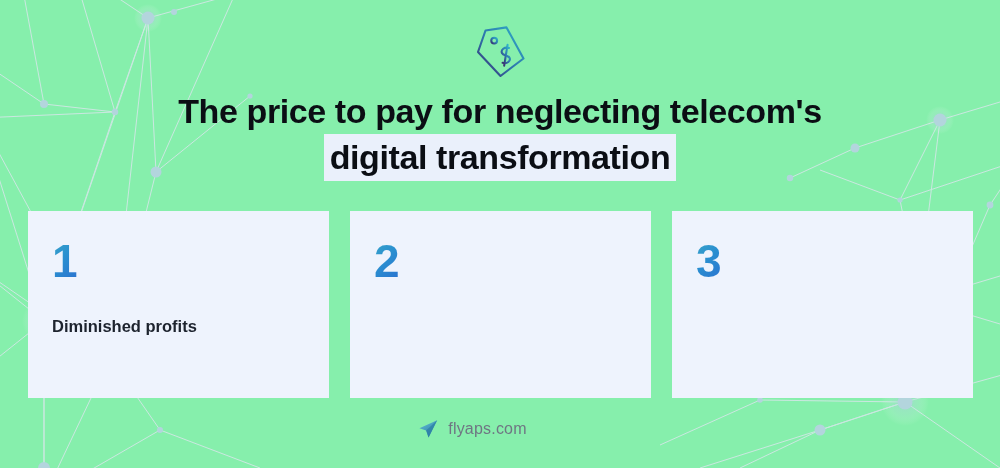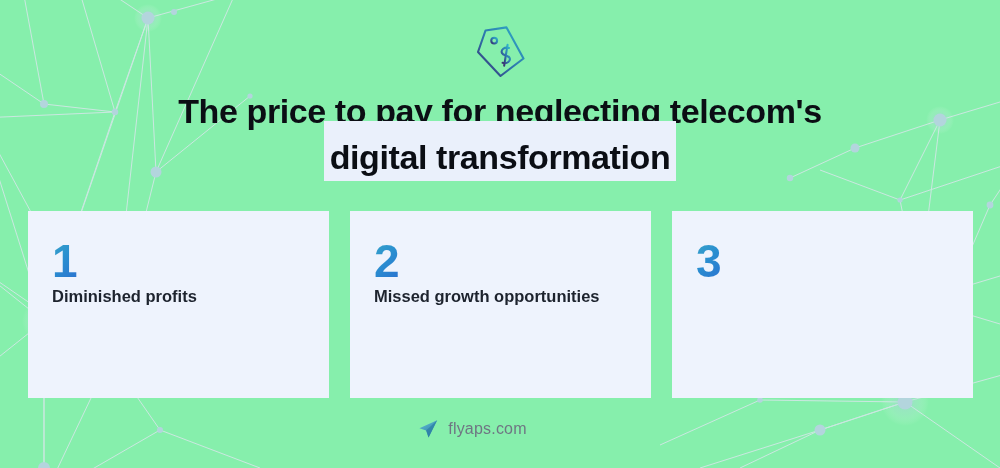--- a/index.html
+++ b/index.html
@@ -65,21 +65,21 @@
     letter-spacing: -0.4px;
     color: #0b0e14;
   }
 
   .title-line {
     display: block;
   }
 
   .title-line.highlight .hl {
     background: #eaf0fb;
-    padding: 17px 6px 5px 6px;
+    padding: 4px 6px 5px 6px;
     box-decoration-break: clone;
     -webkit-box-decoration-break: clone;
   }
 
   
   .cards {
     position: absolute;
     top: 211px;
     left: 28px;
     width: 945px;
@@ -103,20 +103,21 @@
     letter-spacing: -1px;
     background: linear-gradient(135deg, #3aa6c8 0%, #2a8fd0 45%, #2a6fd0 100%);
     -webkit-background-clip: text;
     background-clip: text;
     -webkit-text-fill-color: transparent;
     color: #2a8fd0;
     display: inline-block;
   }
 
   .card-label {
+    margin-top: 30px;
     font-size: 16.5px;
     font-weight: bold;
     line-height: 25px;
     color: #1d232e;
     max-width: 255px;
   }
 
   
   .footer {
     position: absolute;
@@ -268,21 +269,20 @@
 
   <div class="cards">
 
     <div class="card">
       <div class="card-number">1</div>
       <div class="card-label">Diminished profits</div>
     </div>
 
     <div class="card">
       <div class="card-number">2</div>
-      <div class="card-label">Missed growth opportunities</div>
     </div>
 
     <div class="card">
       <div class="card-number">3</div>
     </div>
   </div>
 
   <div class="footer">
     <svg class="footer-logo-mark" viewBox="0 0 24 24" xmlns="http://www.w3.org/2000/svg">
       <defs>

